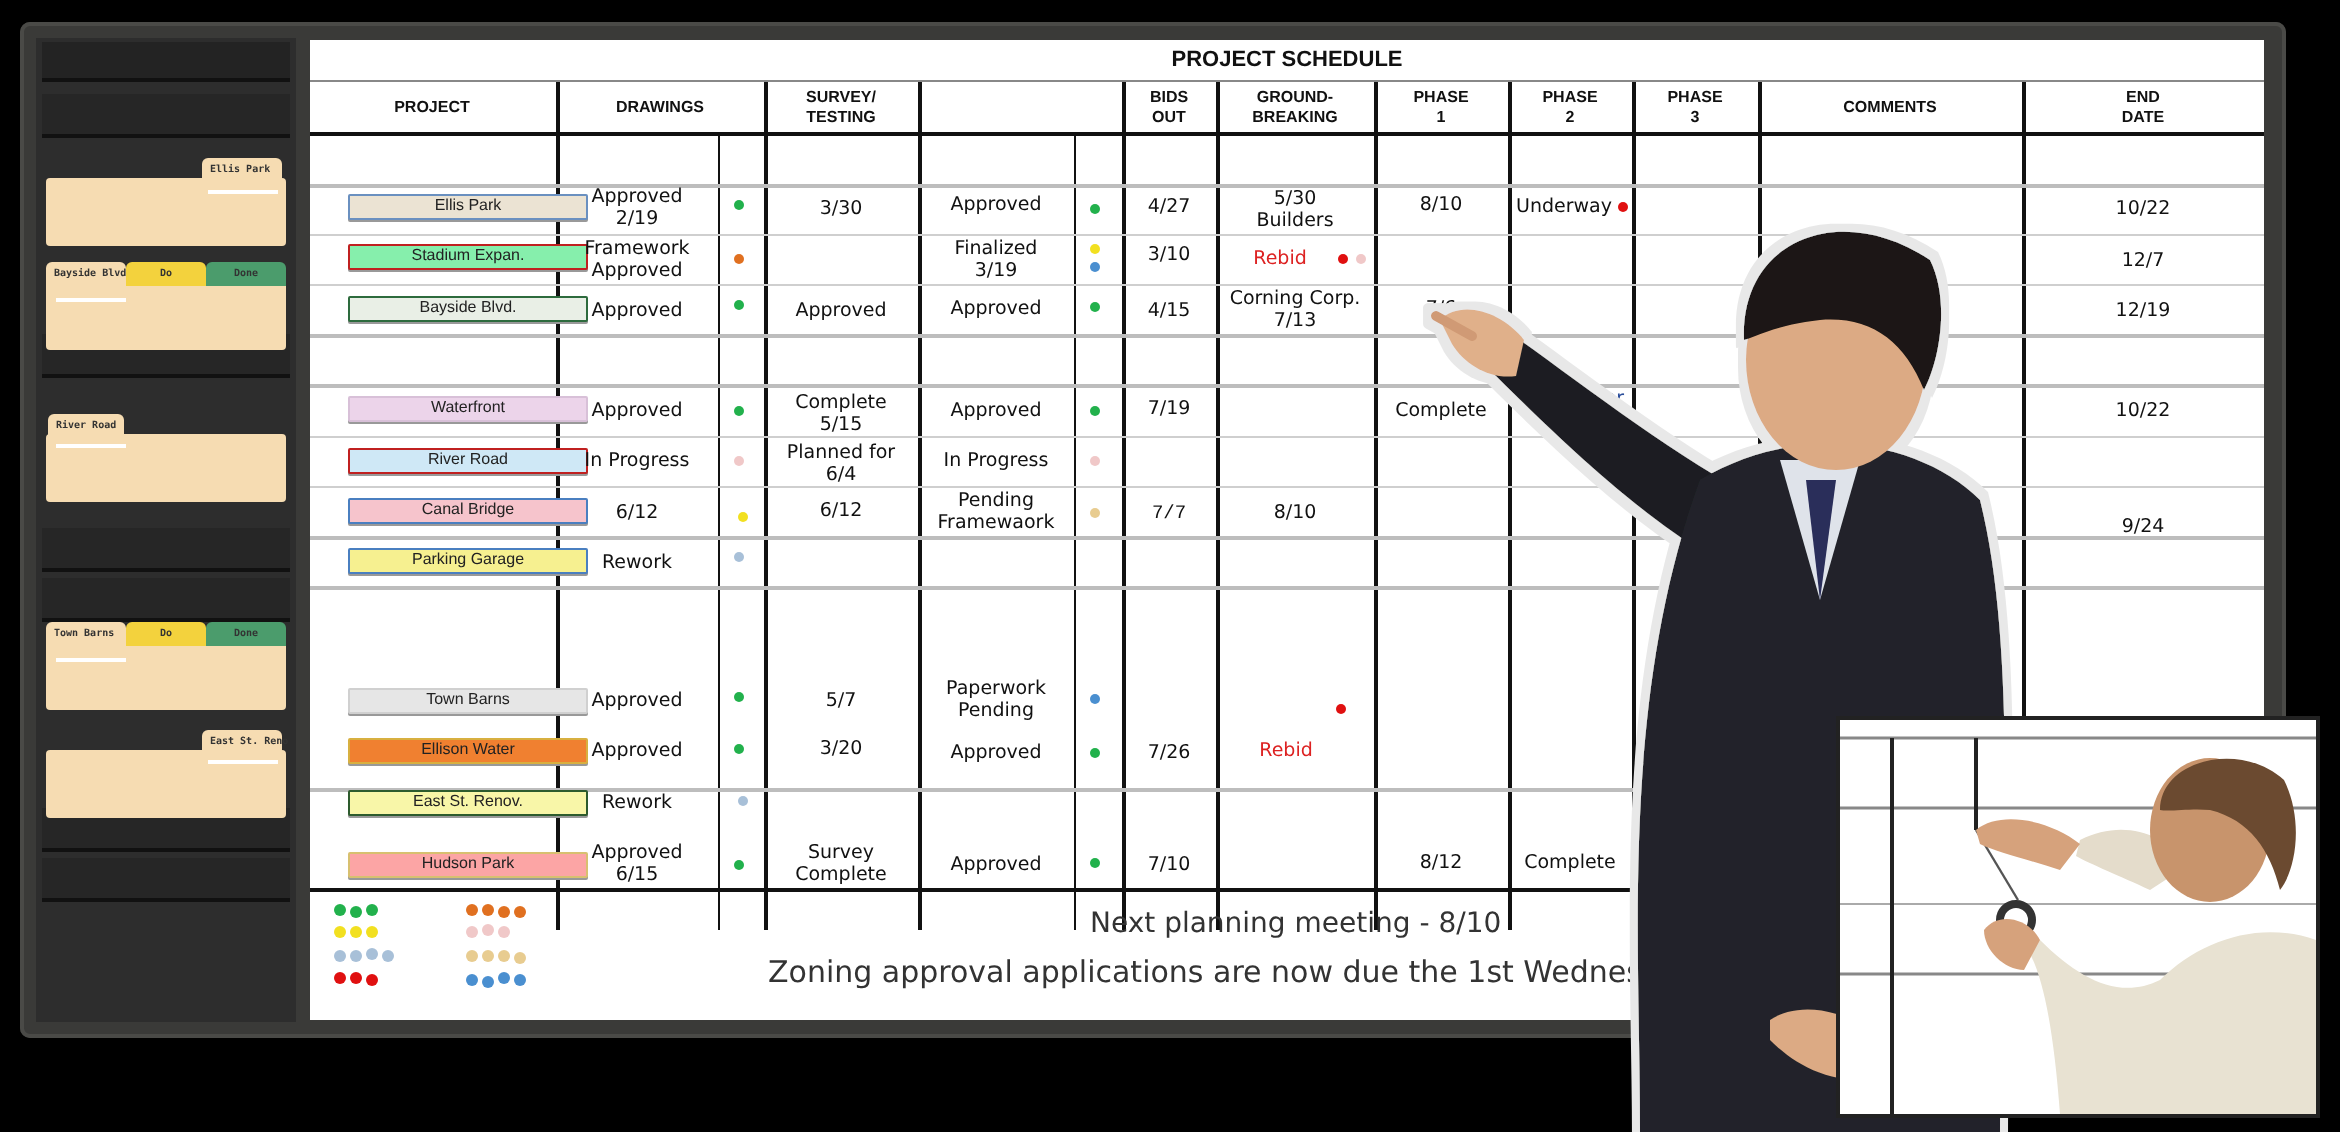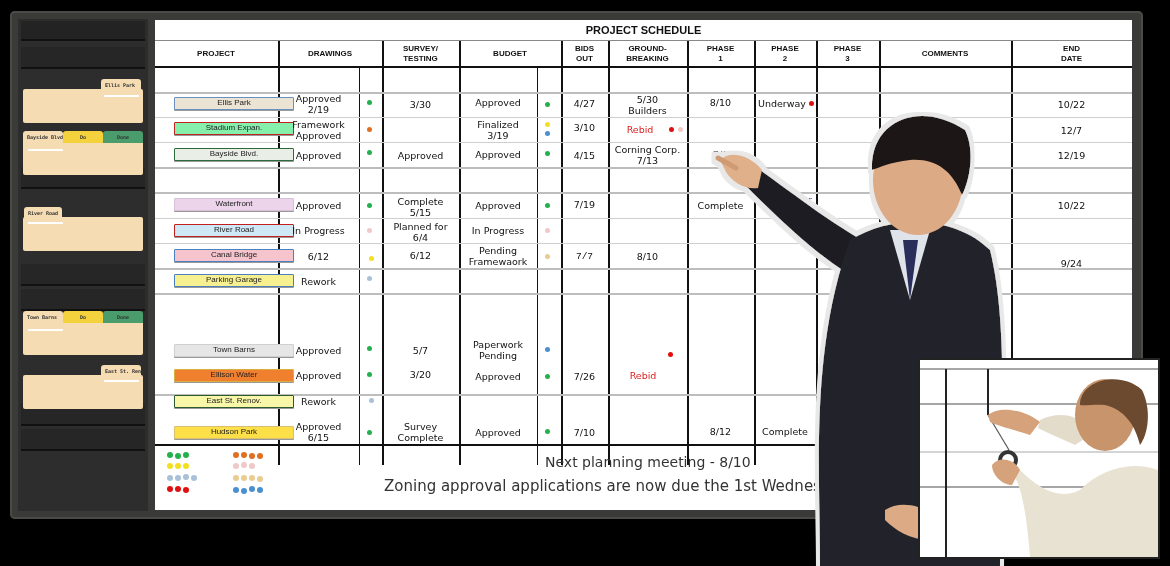--- a/index.html
+++ b/index.html
@@ -140,21 +140,20 @@
   </div>
 </div>
 
 <div class="board">
   <div class="board-title">PROJECT SCHEDULE</div>
 
   <div class="hdr" style="left:0;width:122px;">PROJECT</div>
   <div class="hdr" style="left:123px;width:104px;">DRAWINGS</div>
   <div class="hdr" style="left:227px;width:77px;">SURVEY/
 TESTING</div>
-  <div class="hdr" style="left:304px;width:102px;">BUDGET</div>
   <div class="hdr" style="left:406px;width:47px;">BIDS
 OUT</div>
   <div class="hdr" style="left:453px;width:79px;">GROUND-
 BREAKING</div>
   <div class="hdr" style="left:532px;width:67px;">PHASE
 1</div>
   <div class="hdr" style="left:599px;width:62px;">PHASE
 2</div>
   <div class="hdr" style="left:661px;width:63px;">PHASE
 3</div>
@@ -280,21 +279,21 @@
   <div class="cell" style="left:304px;top:346px;width:78px;height:20px;">Approved</div>
   <div class="dot" style="left:390px;top:354px;background:#22b14c;"></div>
   <div class="cell" style="left:406px;top:346px;width:47px;height:20px;">7/26</div>
   <div class="cell red" style="left:453px;top:345px;width:70px;height:20px;">Rebid</div>
   <div class="dot" style="left:513px;top:332px;background:#e01010;"></div>
 
   <div class="magnet" style="left:19px;top:375px;background:#f8f6a8;border-color:#2d5b2d;">East St. Renov.</div>
   <div class="cell" style="left:123px;top:371px;width:81px;height:20px;">Rework</div>
   <div class="dot" style="left:214px;top:378px;background:#a8c0d8;"></div>
 
-  <div class="magnet" style="left:19px;top:406px;background:#fde047;border-color:#d8c070;">Hudson Park</div>
+  <div class="magnet" style="left:19px;top:406px;background:#fca5a5;border-color:#d8c070;">Hudson Park</div>
   <div class="cell" style="left:123px;top:400px;width:81px;height:24px;">Approved
 6/15</div>
   <div class="dot" style="left:212px;top:410px;background:#22b14c;"></div>
   <div class="cell" style="left:227px;top:400px;width:77px;height:24px;">Survey
 Complete</div>
   <div class="cell" style="left:304px;top:402px;width:78px;height:20px;">Approved</div>
   <div class="dot" style="left:390px;top:409px;background:#22b14c;"></div>
   <div class="cell" style="left:406px;top:402px;width:47px;height:20px;">7/10</div>
   <div class="cell" style="left:532px;top:401px;width:67px;height:20px;">8/12</div>
   <div class="cell" style="left:599px;top:401px;width:62px;height:20px;">Complete</div>

